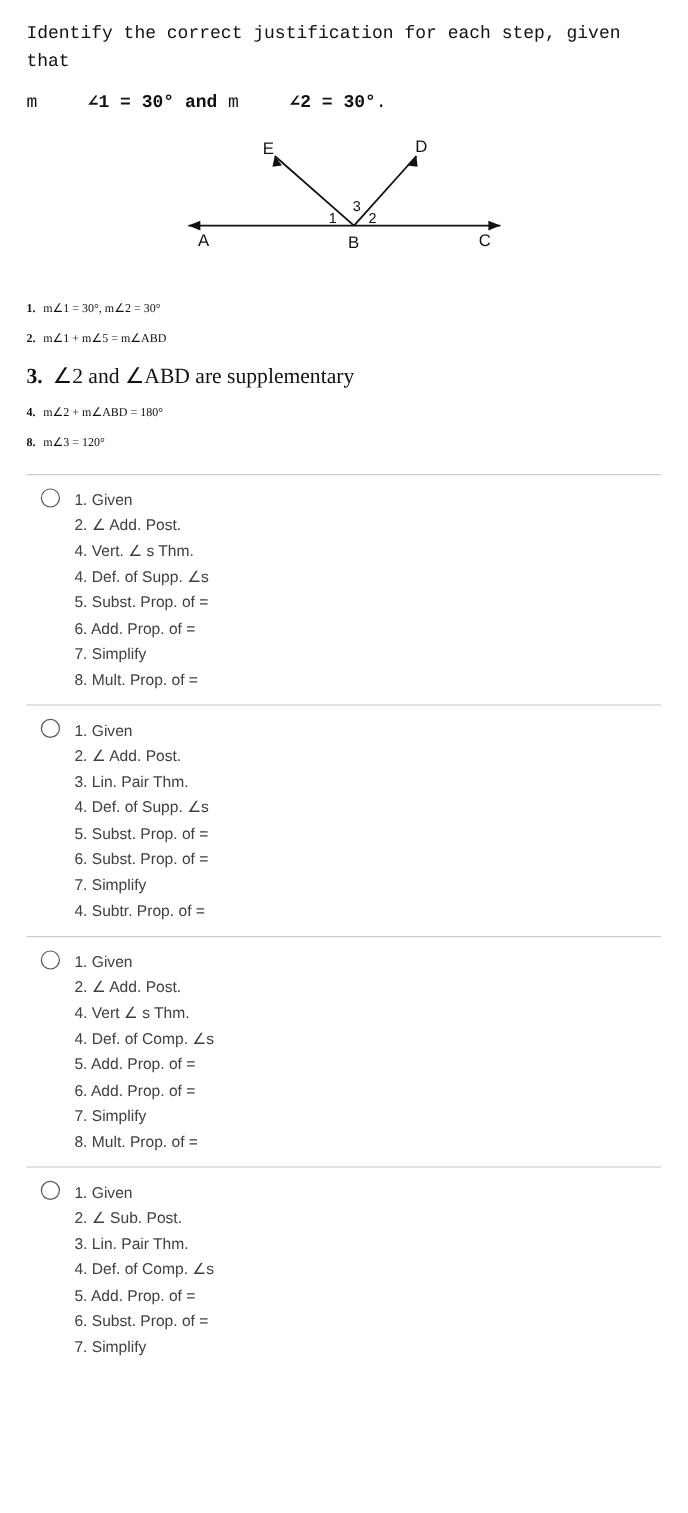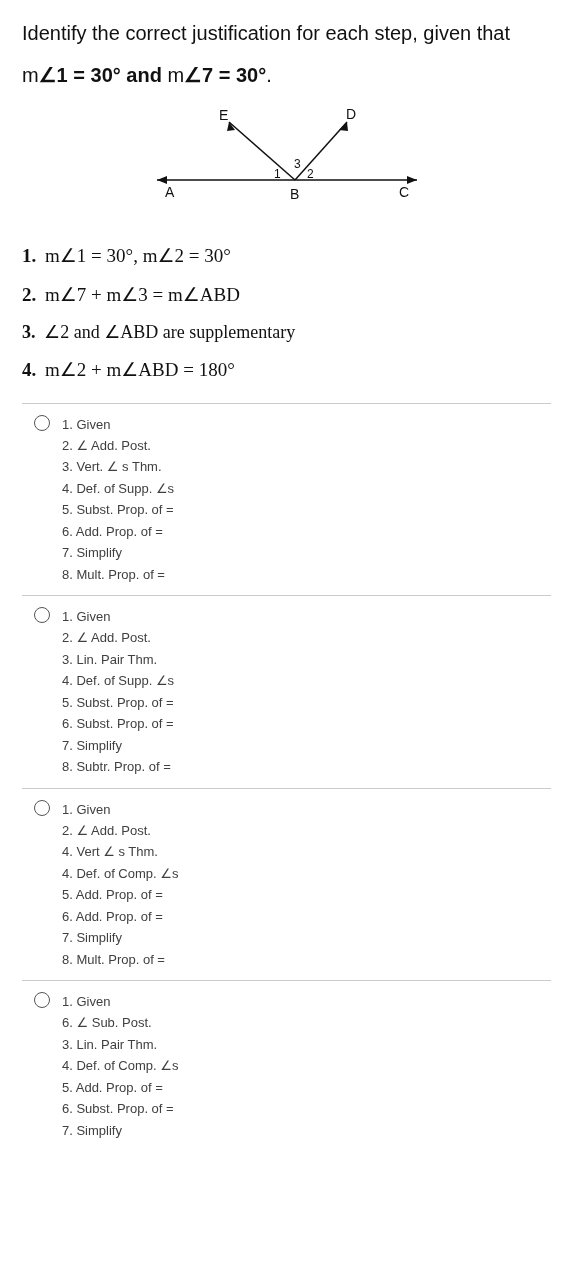--- a/index.html
+++ b/index.html
@@ -7,43 +7,44 @@
       font-family: Georgia, 'Times New Roman', serif;
       background: #fff;
       width: 573px;
       min-height: 1261px;
       padding: 18px 22px;
       color: #111;
       font-size: 15px;
       line-height: 1.5;
     }
     .header-text {
-      font-size: 20px;
+      font-size: 15px;
       margin-bottom: 12px;
-      font-family: Liberation Sans, sans-serif;
+      font-family: Liberation Mono, monospace;
     }
     .header-text span.bold-part {
       font-weight: bold;
+      margin-left: 42px;
     }
     .diagram-area {
       display: flex;
       justify-content: center;
       margin: 10px 0 20px 0;
     }
     .diagram-svg {
       width: 280px;
       height: 120px;
     }
     .steps-list {
       list-style: none;
       margin-bottom: 18px;
     }
     .steps-list li {
       margin-bottom: 10px;
-      font-size: 19px;
+      font-size: 10px;
     }
     .steps-list li .step-num {
       font-weight: bold;
       margin-right: 4px;
     }
     .options-section {
       margin-top: 10px;
     }
     .option-block {
       display: flex;
@@ -72,21 +73,21 @@
       line-height: 1.65;
       color: #404040;
     }
   </style>
 </head>
 <body>
 
 <div>
   <p class="header-text">Identify the correct justification for each step, given that</p>
   <p class="header-text">
-    m<span class="bold-part">∠1 = 30°</span> <span style="font-weight:bold;">and</span> m<span class="bold-part">∠7 = 30°</span>.
+    m<span class="bold-part">∠1 = 30°</span> <span style="font-weight:bold;">and</span> m<span class="bold-part">∠2 = 30°</span>.
   </p>
 </div>
 
 <div class="diagram-area">
   <svg class="diagram-svg" viewBox="0 0 280 120">
 
     <line x1="10" y1="78" x2="270" y2="78" stroke="#111" stroke-width="1.5"></line>
 
     <polygon points="10,78 20,74 20,82" fill="#111"></polygon>
 
@@ -118,59 +119,63 @@
   </svg>
 </div>
 
 <ol class="steps-list">
   <li>
     <span class="step-num">1.</span>
     <span>m∠1 = 30°, m∠2 = 30°</span>
   </li>
   <li>
     <span class="step-num">2.</span>
-    <span>m∠7 + m∠3 = m∠ABD</span>
+    <span>m∠1 + m∠5 = m∠ABD</span>
   </li>
   <li style="font-size:18px;">
     <span class="step-num">3.</span>
     <span>∠2 and ∠ABD are supplementary</span>
   </li>
   <li>
     <span class="step-num">4.</span>
     <span>m∠2 + m∠ABD = 180°</span>
   </li>
+  <li>
+    <span class="step-num">8.</span>
+    <span>m∠3 = 120°</span>
+  </li>
 </ol>
 
 <div class="options-section">
 
   <div class="option-block">
     <div class="radio-circle"></div>
     <div class="option-lines">
       <div>1. Given</div>
       <div>2. ∠ Add. Post.</div>
-      <div>3. Vert. ∠ s Thm.</div>
+      <div>4. Vert. ∠ s Thm.</div>
       <div>4. Def. of Supp. ∠s</div>
       <div>5. Subst. Prop. of =</div>
       <div>6. Add. Prop. of =</div>
       <div>7. Simplify</div>
       <div>8. Mult. Prop. of =</div>
     </div>
   </div>
 
   <div class="option-block">
     <div class="radio-circle"></div>
     <div class="option-lines">
       <div>1. Given</div>
       <div>2. ∠ Add. Post.</div>
       <div>3. Lin. Pair Thm.</div>
       <div>4. Def. of Supp. ∠s</div>
       <div>5. Subst. Prop. of =</div>
       <div>6. Subst. Prop. of =</div>
       <div>7. Simplify</div>
-      <div>8. Subtr. Prop. of =</div>
+      <div>4. Subtr. Prop. of =</div>
     </div>
   </div>
 
   <div class="option-block">
     <div class="radio-circle"></div>
     <div class="option-lines">
       <div>1. Given</div>
       <div>2. ∠ Add. Post.</div>
       <div>4. Vert ∠ s Thm.</div>
       <div>4. Def. of Comp. ∠s</div>
@@ -178,21 +183,21 @@
       <div>6. Add. Prop. of =</div>
       <div>7. Simplify</div>
       <div>8. Mult. Prop. of =</div>
     </div>
   </div>
 
   <div class="option-block" style="border-bottom:none;">
     <div class="radio-circle"></div>
     <div class="option-lines">
       <div>1. Given</div>
-      <div>6. ∠ Sub. Post.</div>
+      <div>2. ∠ Sub. Post.</div>
       <div>3. Lin. Pair Thm.</div>
       <div>4. Def. of Comp. ∠s</div>
       <div>5. Add. Prop. of =</div>
       <div>6. Subst. Prop. of =</div>
       <div>7. Simplify</div>
 
     </div>
   </div>
 
 </div>

